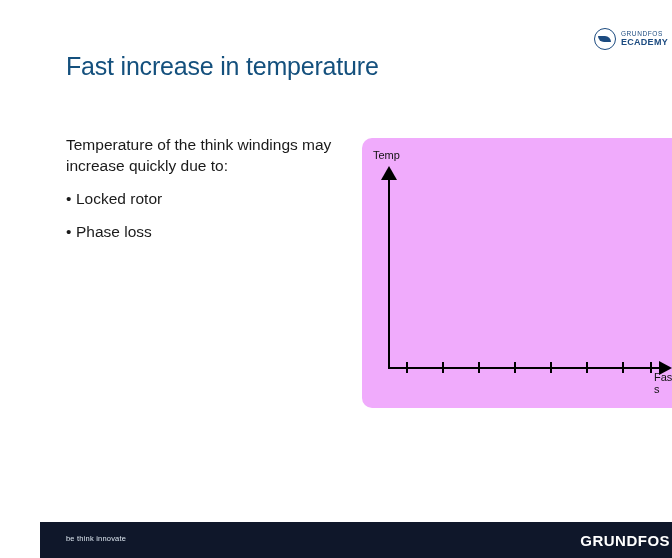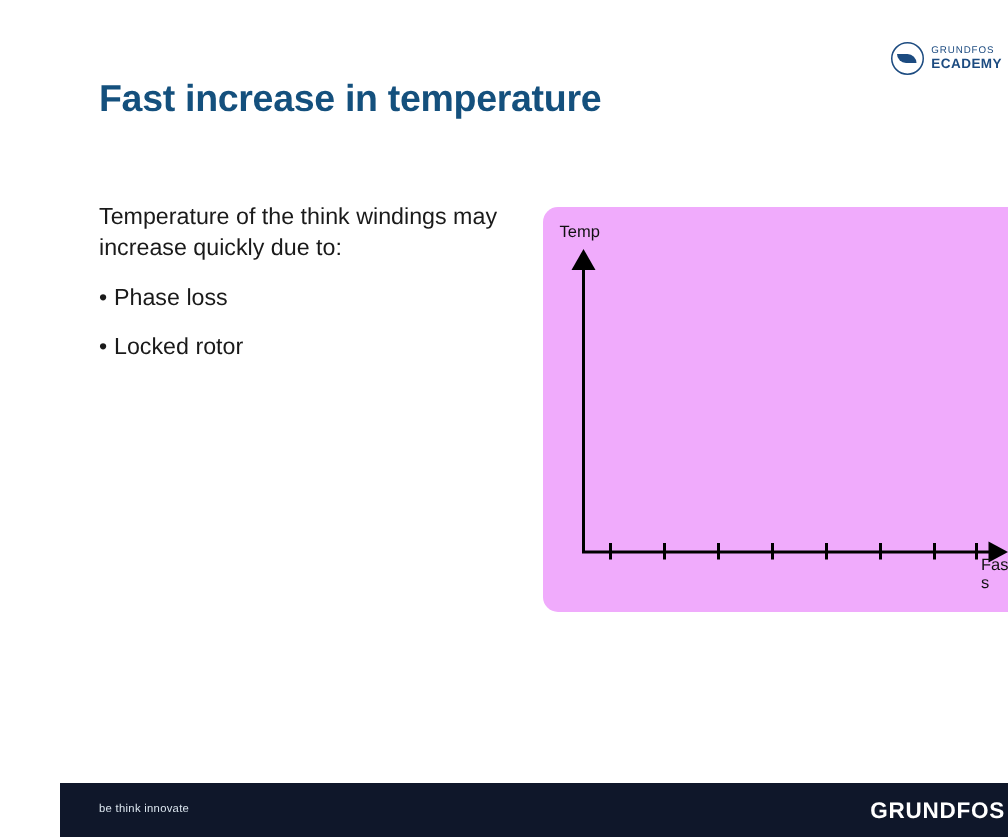--- a/index.html
+++ b/index.html
@@ -64,21 +64,21 @@
     letter-spacing: 0.3px;
     display: block;
   }
 
   
   .title {
     position: absolute;
     left: 26px;
     top: 52px;
     font-size: 25px;
-    font-weight: bold;
+    font-weight: normal;
     color: #14507d;
     letter-spacing: -0.2px;
   }
 
   
   .body-col {
     position: absolute;
     left: 26px;
     top: 135px;
     width: 278px;
@@ -223,24 +223,24 @@
       <span class="l1">GRUNDFOS</span>
       <span class="l2">ECADEMY</span>
     </div>
   </div>
 
   <div class="title">Fast increase in temperature</div>
 
   <div class="body-col">
     <p>Temperature of the think windings may increase quickly due to:</p>
     <p class="bullet">
-      <span class="dot">•</span><span>Phase loss</span>
+      <span class="dot">•</span><span>Locked rotor</span>
     </p>
     <p class="bullet">
-      <span class="dot">•</span><span>Locked rotor</span>
+      <span class="dot">•</span><span>Phase loss</span>
     </p>
   </div>
 
   <div class="chart-panel">
     <div class="chart-inner">
       <div class="axis-label-y">Temp</div>
       <div class="y-arrow"></div>
       <div class="y-axis"></div>
       <div class="x-axis"></div>
       <div class="x-arrow"></div>

